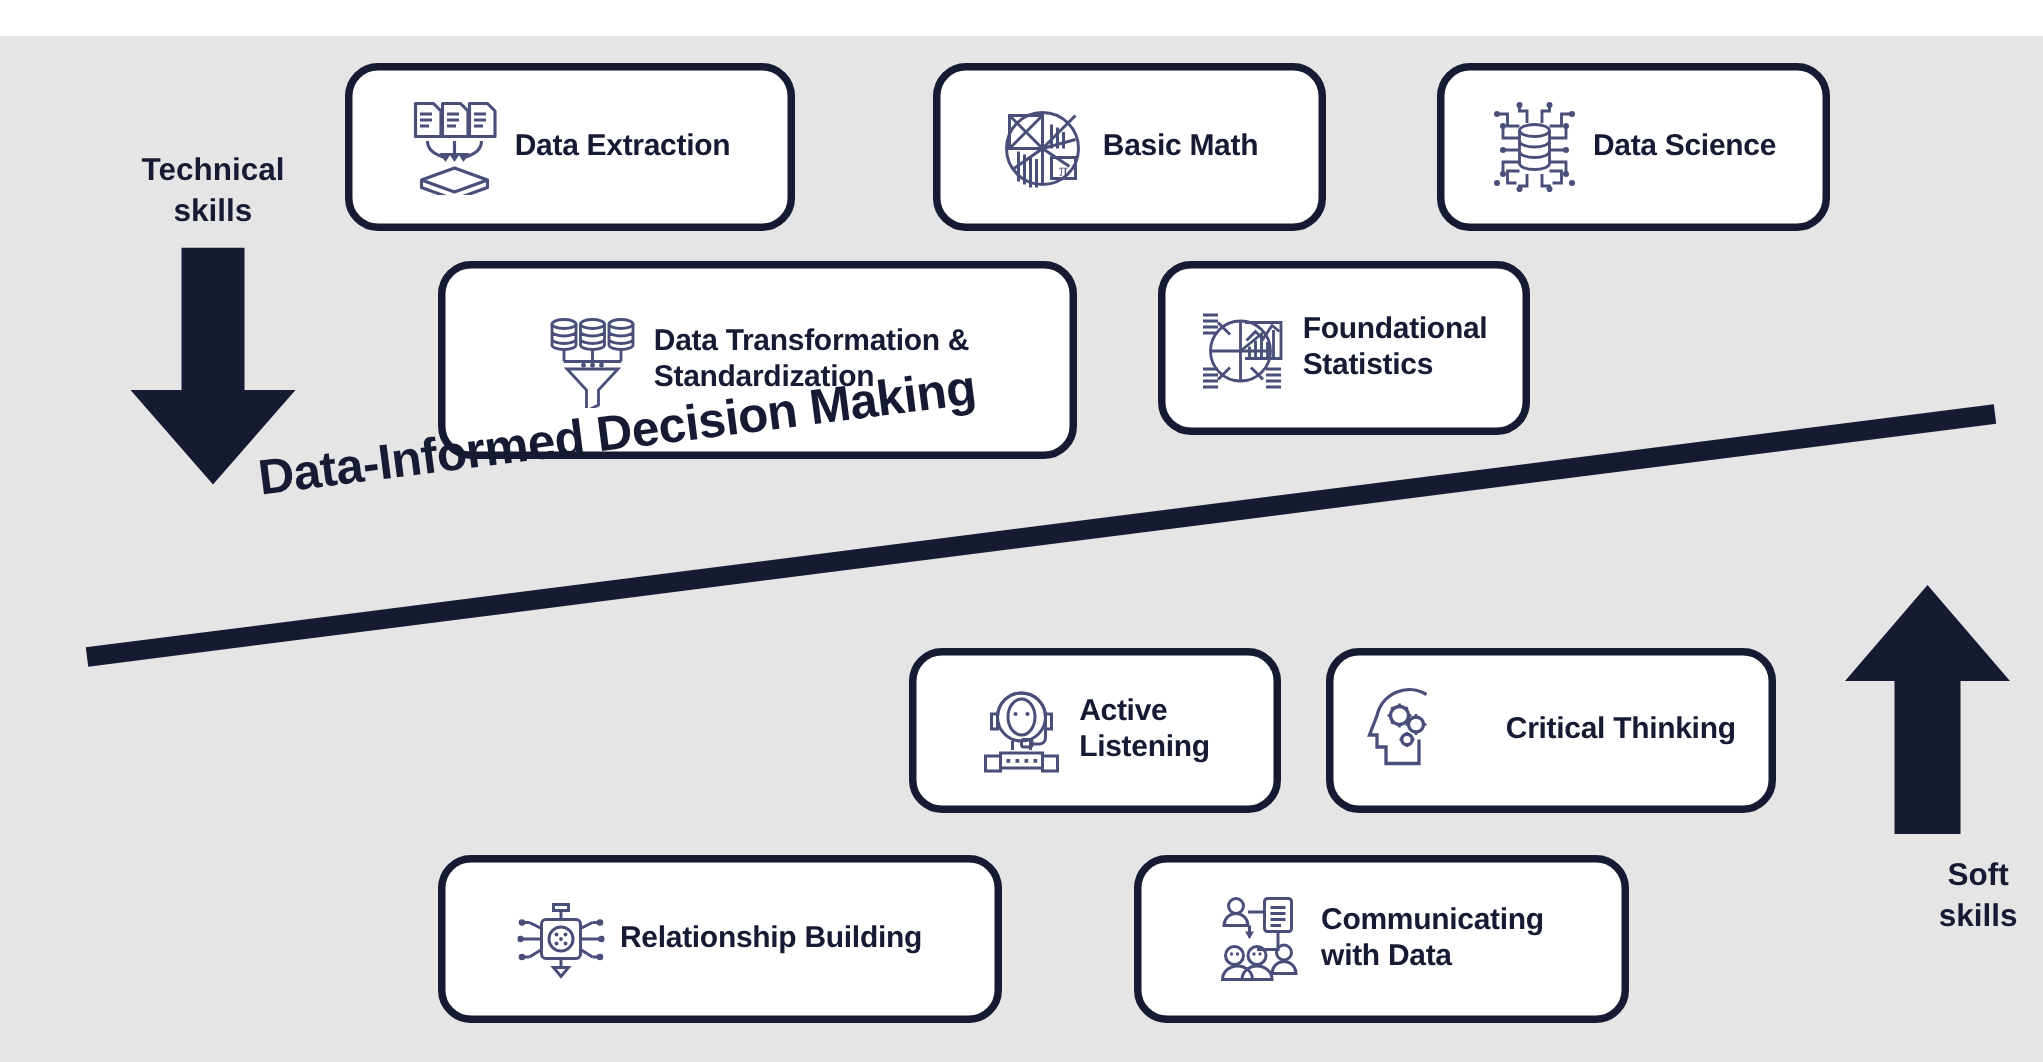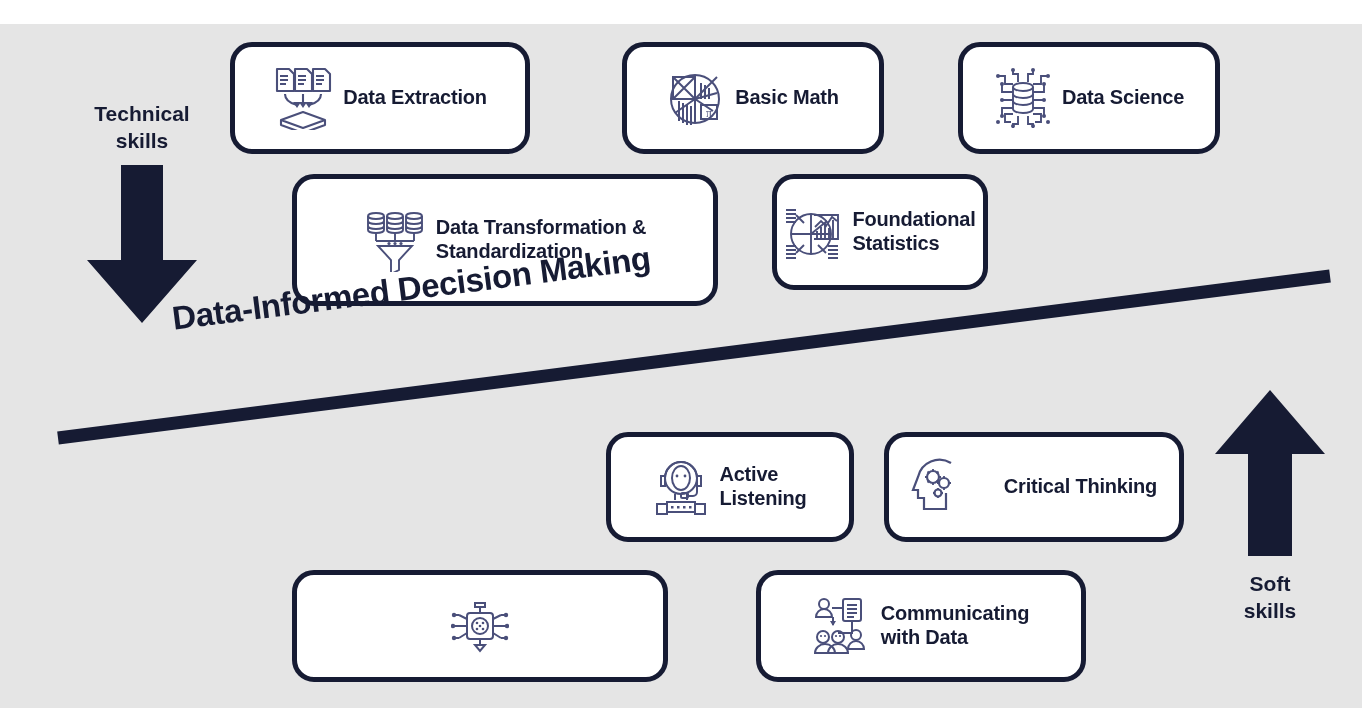--- a/index.html
+++ b/index.html
@@ -183,21 +183,21 @@
       <g fill="#4a4f7a">
         <circle cx="25" cy="35.5" r="1.6"></circle>
           <circle cx="31" cy="35.5" r="1.6"></circle>
           <circle cx="37" cy="35.5" r="1.6"></circle>
       </g>
     </svg>
     <div class="skill-label">Data Transformation &amp;
 Standardization</div>
   </div>
 
-  <div class="skill-box" style="left: 772px; top: 150px; width: 216px; height: 116px;">
+  <div class="skill-box" style="left: 772px; top: 150px; width: 248px; height: 116px;">
     <svg class="skill-icon" width="58" height="62" viewBox="0 0 58 62">
       <g fill="none" stroke="#4a4f7a" stroke-width="1.9">
         <circle cx="27" cy="33" r="20"></circle>
         <path d="M27,13 v40 M7,33 h40"></path>
         <path d="M27,33 L43,20"></path>
         <path d="M30,14 h24 v24 h-24"></path>
         <path d="M33,30 v8 M37,26 v12 M41,22 v16 M45,27 v11 M49,19 v19"></path>
         <path d="M31,26 l6,-6 l5,5 l6,-9 l5,4"></path>
         <path d="M12,14 L20,22 M12,52 L20,44 M42,52 L34,44"></path>
       </g>
@@ -288,20 +288,21 @@
         <circle cx="55" cy="20" r="2.2"></circle>
           <circle cx="56" cy="31" r="2.2"></circle>
           <circle cx="55" cy="43" r="2.2"></circle>
         <circle cx="26" cy="28" r="1.3"></circle>
           <circle cx="32" cy="28" r="1.3"></circle>
         <circle cx="26" cy="34" r="1.3"></circle>
           <circle cx="32" cy="34" r="1.3"></circle>
         <circle cx="29" cy="31" r="1.3"></circle>
       </g>
     </svg>
+    <div class="skill-label">Relationship Building</div>
   </div>
 
   <div class="skill-box" style="left: 756px; top: 546px; width: 330px; height: 112px;">
     <svg class="skill-icon" width="58" height="62" viewBox="0 0 58 62">
       <g fill="none" stroke="#4a4f7a" stroke-width="2">
         <circle cx="11" cy="9" r="5"></circle>
         <path d="M3,22 a8,8 0 0 1 16,0 z"></path>
         <rect x="30" y="4" width="18" height="22" rx="2"></rect>
         <path d="M34,10 h10 M34,14 h10 M34,18 h10 M34,22 h7"></path>
         <path d="M19,13 h11"></path>
@@ -319,21 +320,21 @@
           <circle cx="12" cy="41" r="1.1"></circle>
         <circle cx="23" cy="41" r="1.1"></circle>
           <circle cx="27" cy="41" r="1.1"></circle>
         <polygon points="17,26 23,26 20,31"></polygon>
       </g>
     </svg>
     <div class="skill-label">Communicating
 with Data</div>
   </div>
 
-  <div class="arrow-group" style="left: 1195px; top: 366px; width: 150px;">
+  <div class="arrow-group" style="left: 1195px; top: 366px; width: 150px; align-items: flex-end;">
     <svg width="120" height="168" viewBox="0 0 120 168">
       <polygon points="60,0 115,64 82,64 82,166 38,166 38,64 5,64" fill="#161b33"></polygon>
     </svg>
     <div class="arrow-label" style="margin-top:12px;">Soft
 skills</div>
   </div>
 
 </div>
 
 </body></html>

